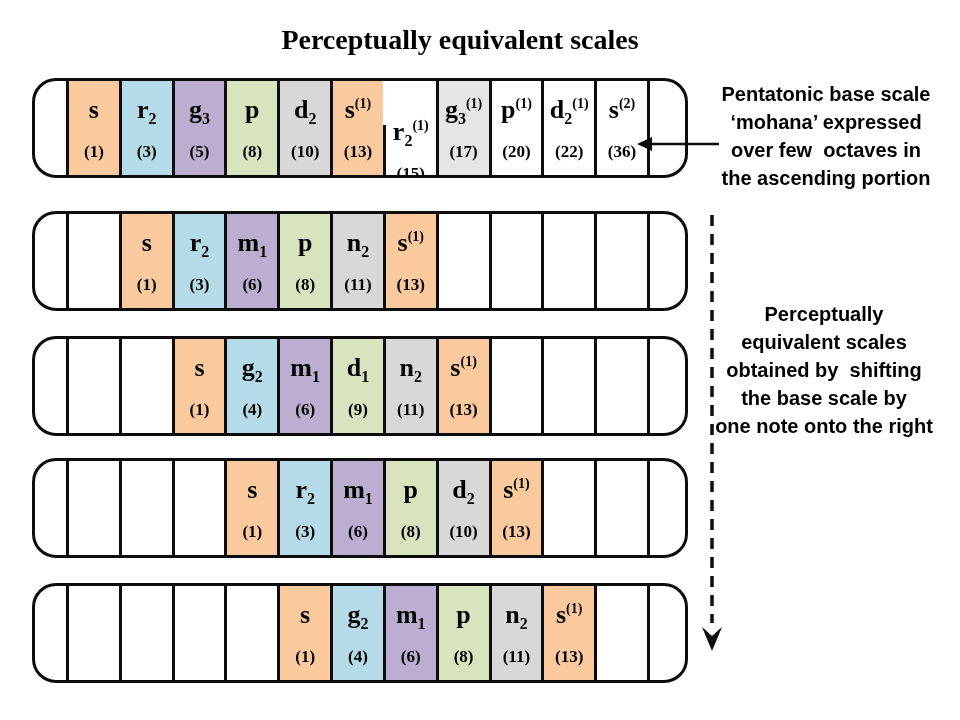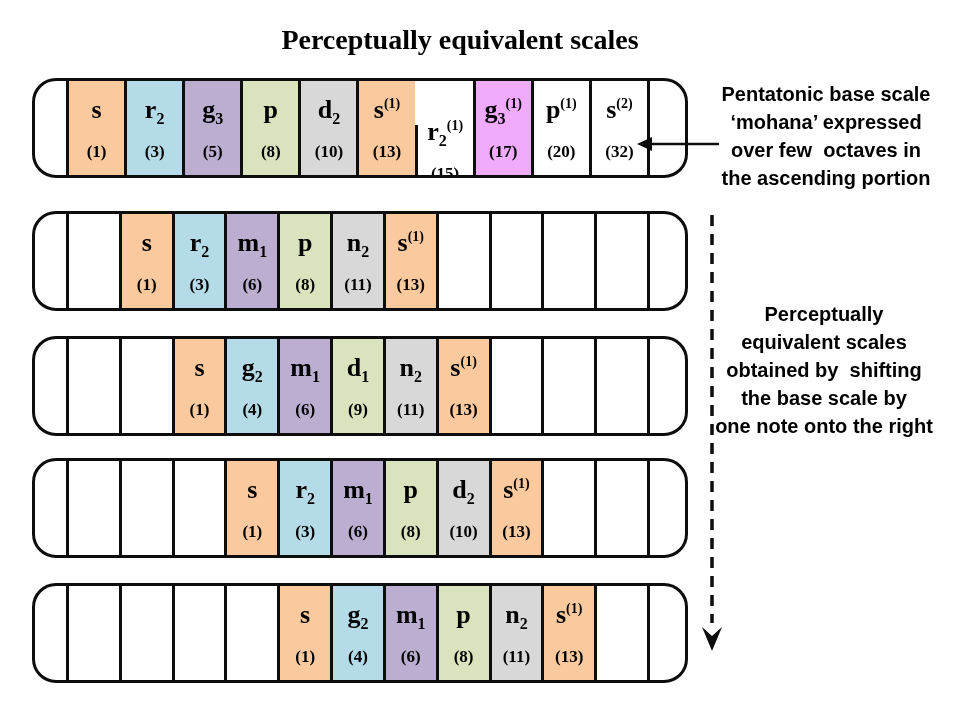--- a/index.html
+++ b/index.html
@@ -62,31 +62,35 @@
           <div class="note-num">(10)</div>
         </div>
         <div class="cell" style="background: rgb(250, 202, 158);">
           <div class="note-label">s<sup>(1)</sup></div>
           <div class="note-num">(13)</div>
         </div>
         <div class="cell" style="background: rgb(255, 255, 255); margin-top: 44px;">
           <div class="note-label">r<sub>2</sub><sup>(1)</sup></div>
           <div class="note-num">(15)</div>
         </div>
-        <div class="cell" style="background: #f0abfc;">
+        <div class="cell" style="background: #e5e5e5;">
           <div class="note-label">g<sub>3</sub><sup>(1)</sup></div>
           <div class="note-num">(17)</div>
         </div>
         <div class="cell" style="background: rgb(255, 255, 255);">
           <div class="note-label">p<sup>(1)</sup></div>
           <div class="note-num">(20)</div>
         </div>
+        <div class="cell" style="background: rgb(255, 255, 255);">
+          <div class="note-label">d<sub>2</sub><sup>(1)</sup></div>
+          <div class="note-num">(22)</div>
+        </div>
         <div class="cell" style="background: rgb(255, 255, 255); text-align: center;">
           <div class="note-label">s<sup>(2)</sup></div>
-          <div class="note-num">(32)</div>
+          <div class="note-num">(36)</div>
         </div>
         <div class="cell cap-right"></div>
       </div>
       <div class="scale-row">
         <div class="cell cap-left"></div>
         <div class="cell"></div>
         <div class="cell" style="background: rgb(250, 202, 158);">
           <div class="note-label">s</div>
           <div class="note-num">(1)</div>
         </div>

